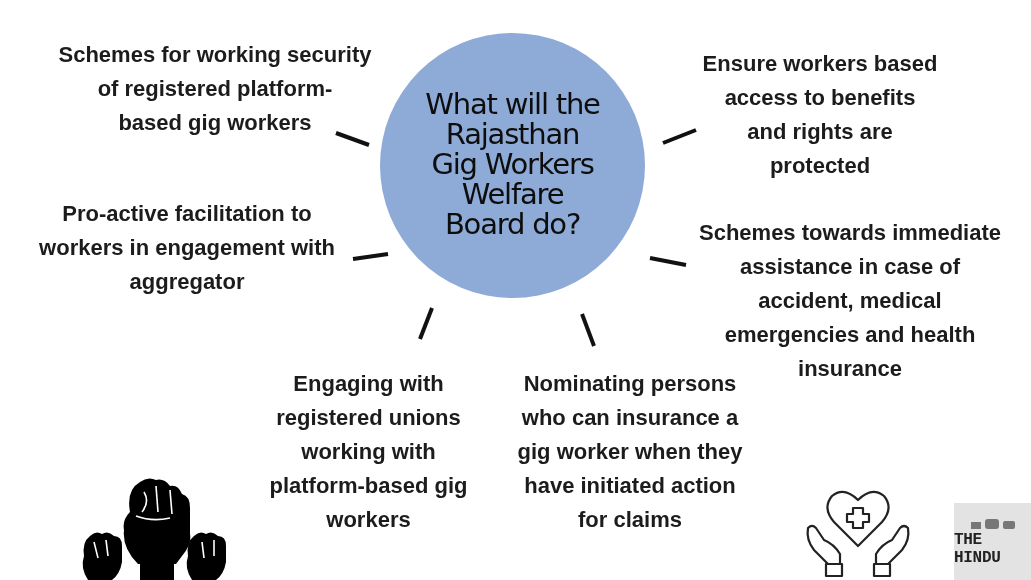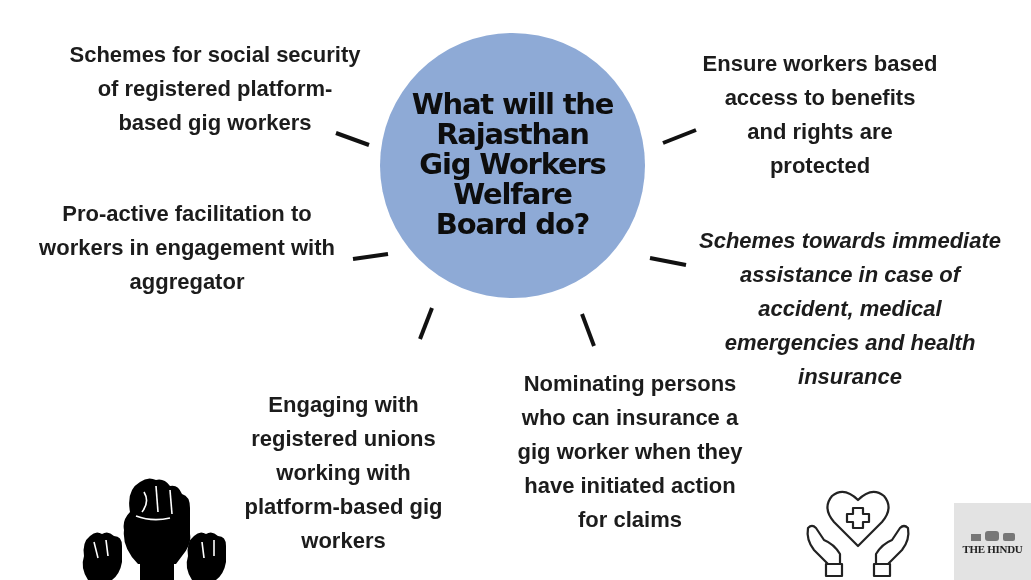--- a/index.html
+++ b/index.html
@@ -1,28 +1,28 @@
 <!DOCTYPE html>
 <html><head>
 <meta charset="utf-8">
 <style>
   html, body { margin:0; padding:0; }
   body { width:1031px; height:580px; background:#ffffff; position:relative; overflow:hidden;
          font-family:"Liberation Sans", sans-serif; color:#1a1a1a; }
   .circle { position:absolute; left:380px; top:33px; width:265px; height:265px; border-radius:50%;
             background:#8eaad6; display:flex; align-items:center; justify-content:center; }
-  .center-title { font-family:"DejaVu Sans", sans-serif; font-weight:bold; font-size:29px; line-height:30px;
+  .center-title { font-family:"DejaVu Sans", sans-serif; font-weight:normal; font-size:29px; line-height:30px;
                   text-align:center; color:#0d0d0d; letter-spacing:-1.2px; width:240px; white-space:pre-line; margin-top:-4px; }
   .item { position:absolute; text-align:center; font-size:22px; line-height:34px; font-weight:bold;
           color:#1c1c1c; white-space:pre-line; }
   .connectors { position:absolute; left:0; top:0; width:1031px; height:580px; }
   .icon { position:absolute; }
   .logo { position:absolute; left:954px; top:503px; width:77px; height:77px; background:#e3e3e3;
           display:flex; flex-direction:column; align-items:center; justify-content:center; }
-  .logo-text { font-family:Liberation Serif, serif; font-size:11px; font-weight:bold; color:#222; letter-spacing:-0.3px; }
+  .logo-text { font-family:Liberation Mono, monospace; font-size:16px; font-weight:bold; color:#222; letter-spacing:-0.3px; }
   .logo-emblem { width:48px; height:14px; margin-bottom:1px; }
 </style>
 </head>
 <body>
 
 <svg class="connectors" viewBox="0 0 1031 580">
   <g stroke="#111" stroke-width="4" stroke-linecap="butt">
     <line x1="336" y1="133" x2="369" y2="145"></line>
     <line x1="353" y1="259" x2="388" y2="254"></line>
     <line x1="432" y1="308" x2="420" y2="339"></line>
@@ -33,46 +33,46 @@
 </svg>
 
 <div class="circle">
   <div class="center-title">What will the
 Rajasthan
 Gig Workers
 Welfare
 Board do?</div>
 </div>
 
-<div class="item" style="left:40px; top:38px; width:350px;">Schemes for social security
+<div class="item" style="left:40px; top:38px; width:350px;">Schemes for working security
 of registered platform-
 based gig workers</div>
 
 <div class="item" style="left:12px; top:197px; width:350px;">Pro-active facilitation to
 workers in engagement with
 aggregator</div>
 
-<div class="item" style="left:221px; top:367px; width:245px;margin-top:21px;">Engaging with
+<div class="item" style="left:246px; top:367px; width:245px;">Engaging with
 registered unions
 working with
 platform-based gig
 workers</div>
 
 <div class="item" style="left:500px; top:367px; width:260px;">Nominating persons
 who can insurance a
 gig worker when they
 have initiated action
 for claims</div>
 
 <div class="item" style="left:690px; top:47px; width:260px;">Ensure workers based
 access to benefits
 and rights are
 protected</div>
 
-<div class="item" style="left:680px; top:224px; width:340px;font-style:italic;">Schemes towards immediate
+<div class="item" style="left:680px; top:216px; width:340px;">Schemes towards immediate
 assistance in case of
 accident, medical
 emergencies and health
 insurance</div>
 
 <svg class="icon" style="left:78px; top:472px;" width="152" height="108" viewBox="0 0 152 108">
   <g fill="#000">
 
     <path d="M52 40 Q48 18 62 10 Q70 4 78 8 Q86 6 92 14 Q100 12 104 22 Q112 24 112 36 L112 62 Q114 72 104 84 L98 92 L60 92 Q44 76 46 58 Q44 48 52 40 Z"></path>
     <rect x="62" y="88" width="34" height="20"></rect>

